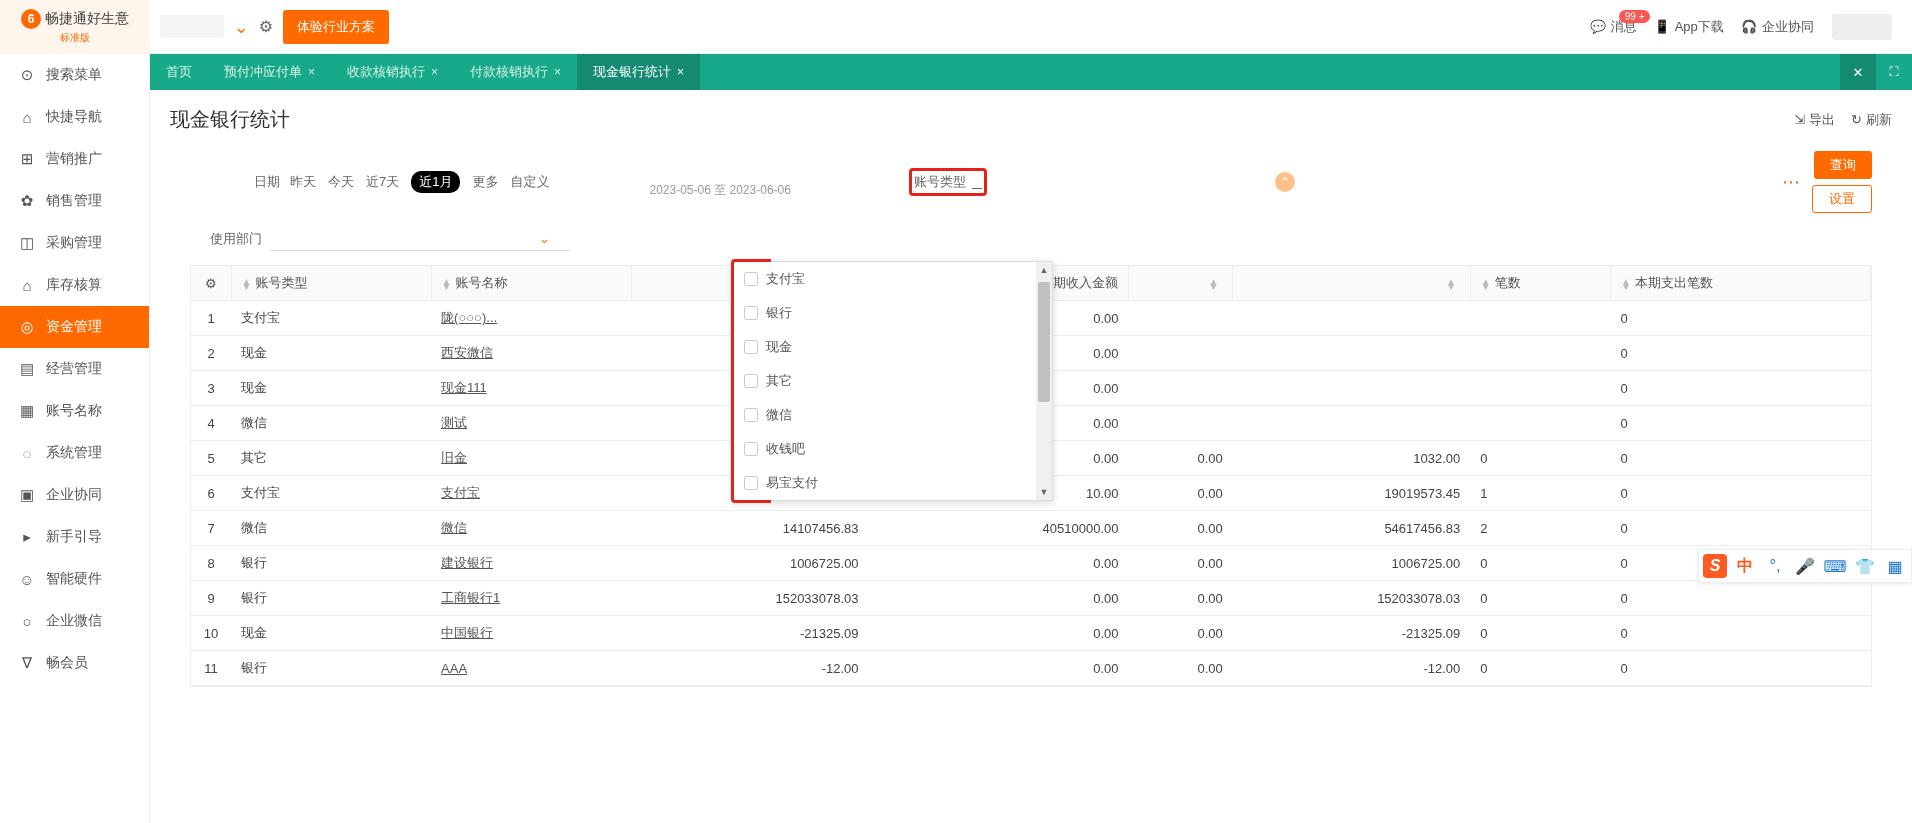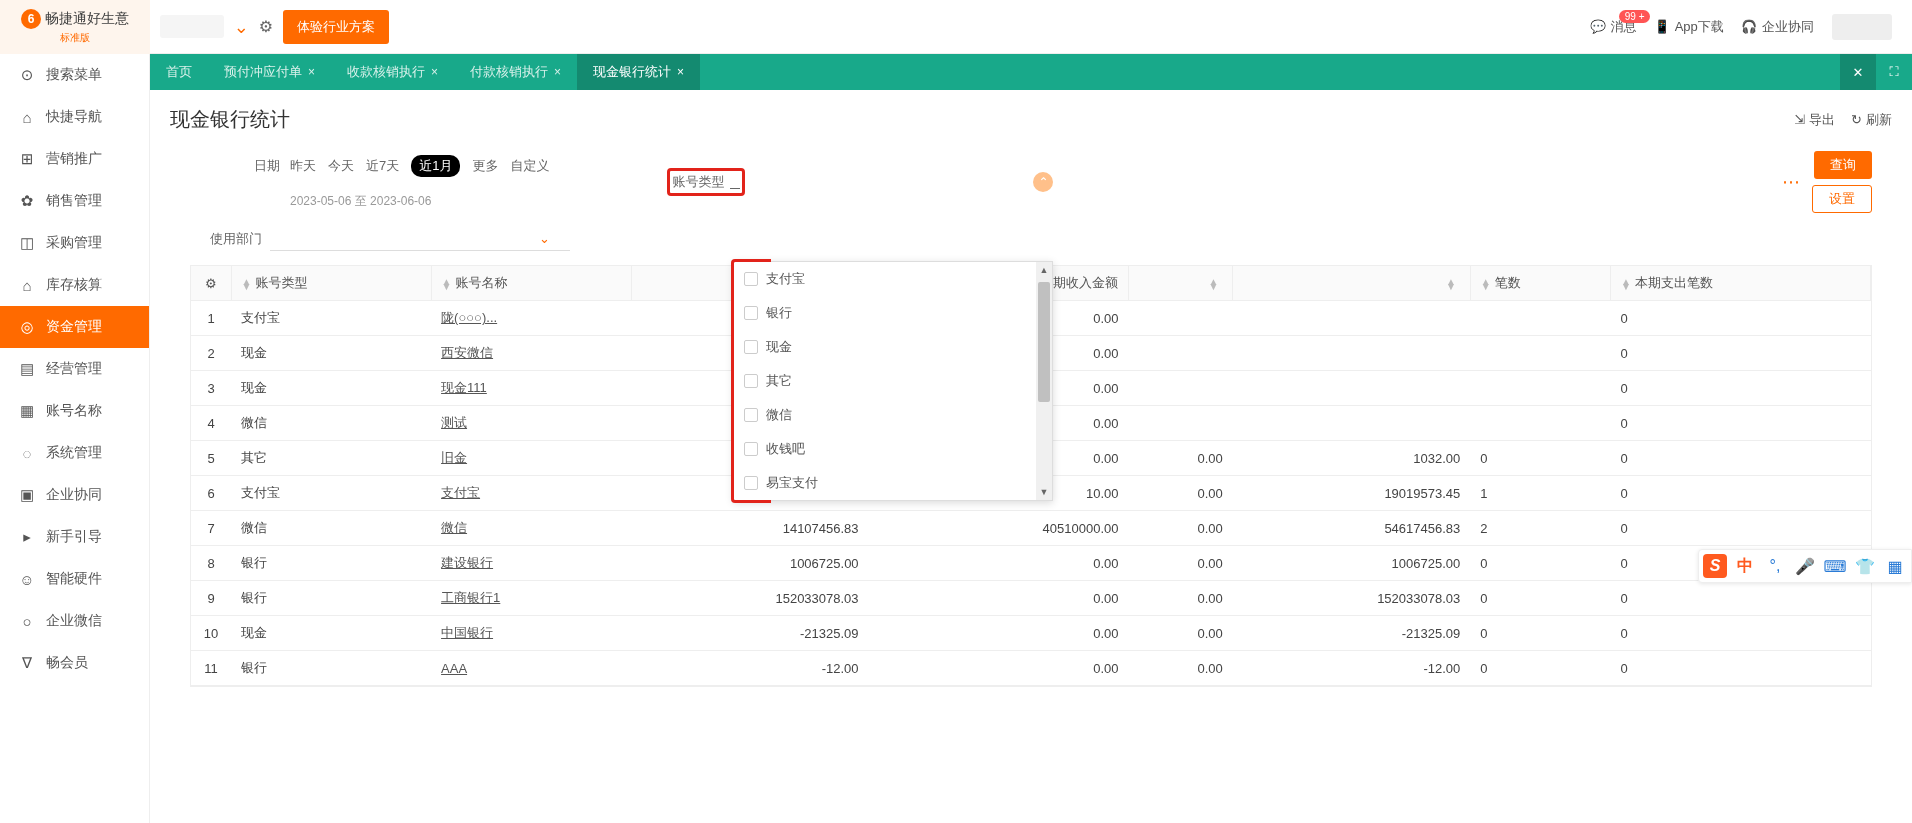--- a/index.html
+++ b/index.html
@@ -239,21 +239,21 @@
             </span>
           <span class="page-action">
               <span>↻</span>
               <span>刷新</span>
             </span>
         </div>
       </div>
 
       <div class="filters" style="position:relative;">
         <div class="filter-row">
-          <div style="display:flex;flex-direction:column;">
+          <div style="display:flex;flex-direction:row;">
             <div style="display:flex;align-items:center;gap:10px;">
               <span class="filter-label">日期</span>
               <div class="date-opts" id="dateopts">
                   <span class="date-opt">昨天</span>
                   <span class="date-opt">今天</span>
                   <span class="date-opt">近7天</span>
                   <span class="date-opt active">近1月</span>
                   <span class="date-opt">更多</span>
                   <span class="date-opt">自定义</span>
                 </div>

